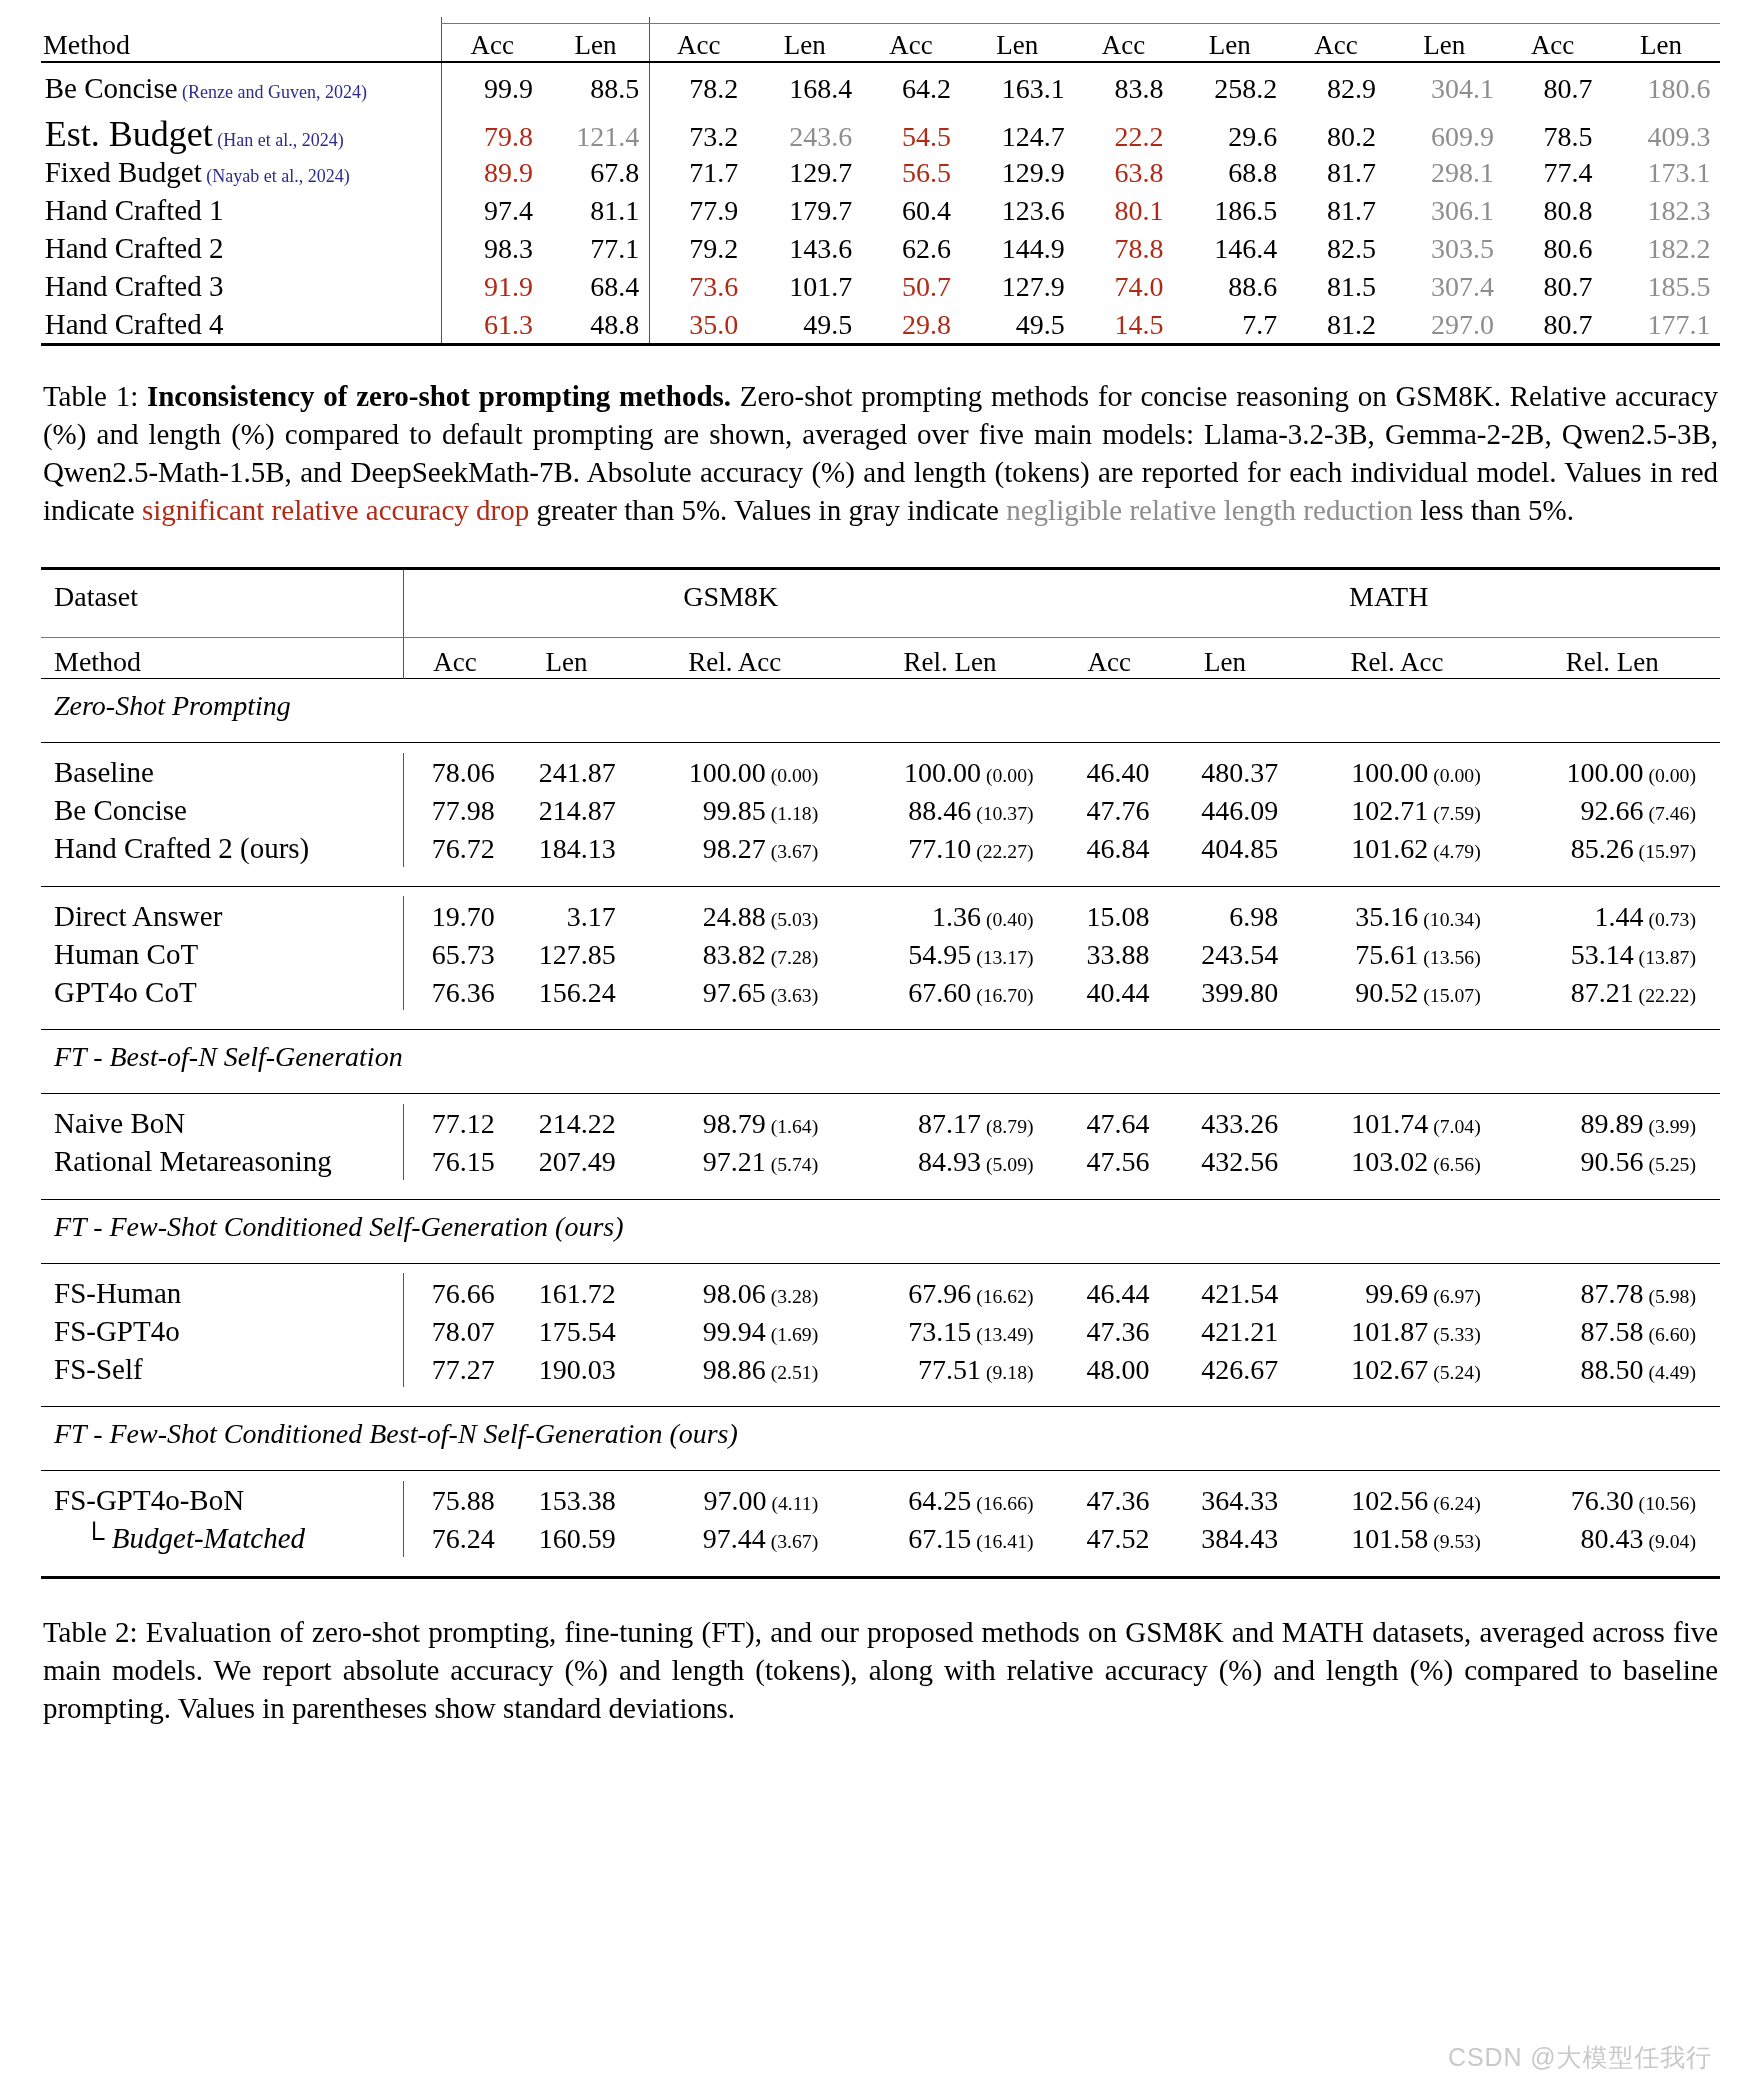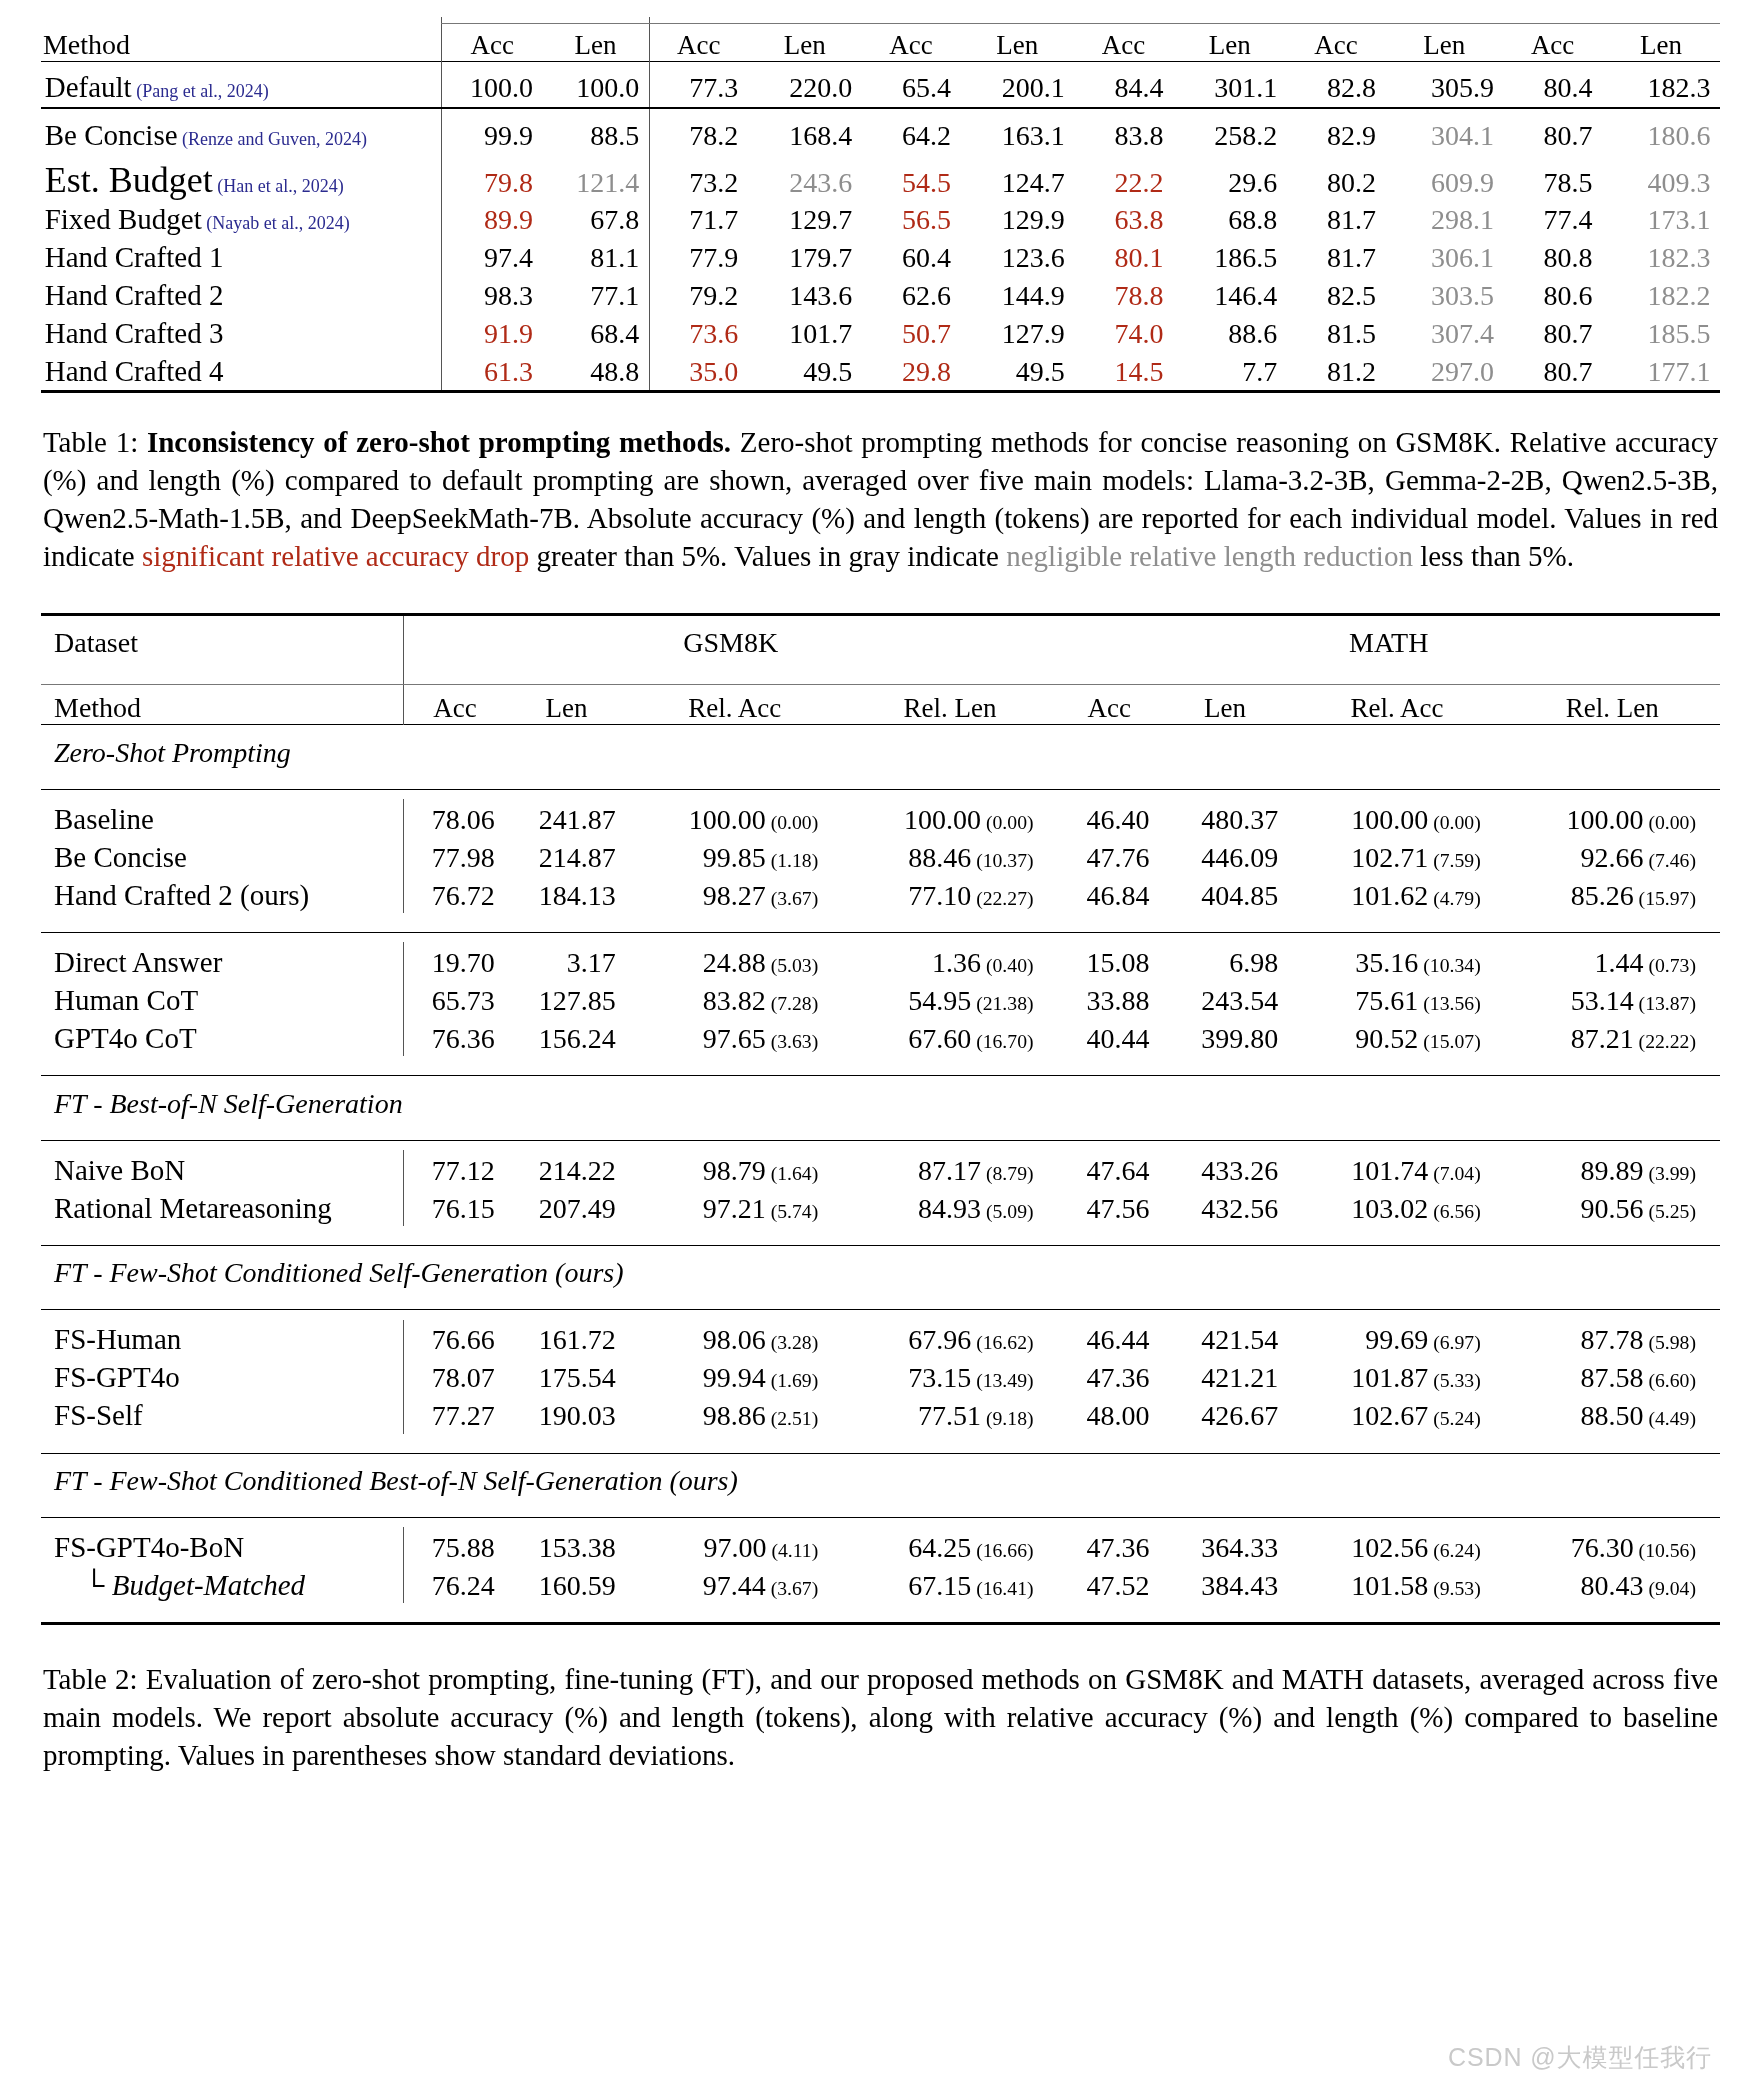--- a/index.html
+++ b/index.html
@@ -127,35 +127,20 @@
         <td class="sub-hdr" style="text-align:center;padding-top:5.6px">Len</td>
         <td class="sub-hdr" style="text-align:center;padding-top:5.6px">Acc</td>
         <td class="sub-hdr" style="text-align:center;padding-top:5.6px">Len</td>
         <td class="sub-hdr" style="text-align:center;padding-top:5.6px">Acc</td>
         <td class="sub-hdr" style="text-align:center;padding-top:5.6px">Len</td>
         <td class="sub-hdr" style="text-align:center;padding-top:5.6px">Acc</td>
         <td class="sub-hdr" style="text-align:center;padding-top:5.6px">Len</td>
       </tr>
     </thead>
     <tbody id="t1-body">
-        <tr class="r rule-thin" style="height: 47px;">
-          <td style="padding-left: 3.7px; padding-top: 9.4px;"><span style="font-size: 29px;">Default</span><span class="cite"> (Pang et al., 2024)</span></td>
-          <td class="num vbar" style="padding-right: 9.4px; padding-top: 9.4px;">100.0</td>
-          <td class="num" style="padding-right: 9.4px; padding-top: 9.4px;">100.0</td>
-          <td class="num vbar" style="padding-right: 9.4px; padding-top: 9.4px;">77.3</td>
-          <td class="num" style="padding-right: 9.4px; padding-top: 9.4px;">220.0</td>
-          <td class="num" style="padding-right: 9.4px; padding-top: 9.4px;">65.4</td>
-          <td class="num" style="padding-right: 9.4px; padding-top: 9.4px;">200.1</td>
-          <td class="num" style="padding-right: 9.4px; padding-top: 9.4px;">84.4</td>
-          <td class="num" style="padding-right: 9.4px; padding-top: 9.4px;">301.1</td>
-          <td class="num" style="padding-right: 9.4px; padding-top: 9.4px;">82.8</td>
-          <td class="num" style="padding-right: 9.4px; padding-top: 9.4px;">305.9</td>
-          <td class="num" style="padding-right: 9.4px; padding-top: 9.4px;">80.4</td>
-          <td class="num" style="padding-right: 9.4px; padding-top: 9.4px;">182.3</td>
-        </tr>
         <tr class="r rule-mid" style="height: 49px;">
           <td style="padding-left: 3.7px; padding-top: 9.4px;"><span style="font-size: 29px;">Be Concise</span><span class="cite"> (Renze and Guven, 2024)</span></td>
           <td class="num vbar" style="padding-right: 9.4px; padding-top: 9.4px;">99.9</td>
           <td class="num" style="padding-right: 9.4px; padding-top: 9.4px;">88.5</td>
           <td class="num vbar" style="padding-right: 9.4px; padding-top: 9.4px;">78.2</td>
           <td class="num" style="padding-right: 9.4px; padding-top: 9.4px;">168.4</td>
           <td class="num" style="padding-right: 9.4px; padding-top: 9.4px;">64.2</td>
           <td class="num" style="padding-right: 9.4px; padding-top: 9.4px;">163.1</td>
           <td class="num" style="padding-right: 9.4px; padding-top: 9.4px;">83.8</td>
           <td class="num" style="padding-right: 9.4px; padding-top: 9.4px;">258.2</td>
@@ -356,21 +341,21 @@
             <td class="num numpair" style="padding-right: 11.2px; padding-top: 3.7px;"><span>15.08</span></td>
             <td class="num numpair" style="padding-right: 11.2px; padding-top: 3.7px;"><span>6.98</span></td>
             <td class="num numpair" style="padding-right: 24px; padding-top: 3.7px;"><span>35.16</span><span class="paren"> (10.34)</span></td>
             <td class="num numpair" style="padding-right: 24px; padding-top: 3.7px;"><span>1.44</span><span class="paren"> (0.73)</span></td>
           </tr>
           <tr class="r">
             <td class="method-cell" style="font-size: 29px; padding-top: 3.7px;">Human CoT</td>
             <td class="num numpair vbar" style="padding-right: 11.2px; padding-top: 3.7px;"><span>65.73</span></td>
             <td class="num numpair" style="padding-right: 11.2px; padding-top: 3.7px;"><span>127.85</span></td>
             <td class="num numpair" style="padding-right: 24px; padding-top: 3.7px;"><span>83.82</span><span class="paren"> (7.28)</span></td>
-            <td class="num numpair" style="padding-right: 24px; padding-top: 3.7px;"><span>54.95</span><span class="paren"> (21.38)</span></td>
+            <td class="num numpair" style="padding-right: 24px; padding-top: 3.7px;"><span>54.95</span><span class="paren"> (13.17)</span></td>
             <td class="num numpair" style="padding-right: 11.2px; padding-top: 3.7px;"><span>33.88</span></td>
             <td class="num numpair" style="padding-right: 11.2px; padding-top: 3.7px;"><span>243.54</span></td>
             <td class="num numpair" style="padding-right: 24px; padding-top: 3.7px;"><span>75.61</span><span class="paren"> (13.56)</span></td>
             <td class="num numpair" style="padding-right: 24px; padding-top: 3.7px;"><span>53.14</span><span class="paren"> (13.87)</span></td>
           </tr>
           <tr class="r">
             <td class="method-cell" style="font-size: 29px; padding-top: 3.7px;">GPT4o CoT</td>
             <td class="num numpair vbar" style="padding-right: 11.2px; padding-top: 3.7px;"><span>76.36</span></td>
             <td class="num numpair" style="padding-right: 11.2px; padding-top: 3.7px;"><span>156.24</span></td>
             <td class="num numpair" style="padding-right: 24px; padding-top: 3.7px;"><span>97.65</span><span class="paren"> (3.63)</span></td>

